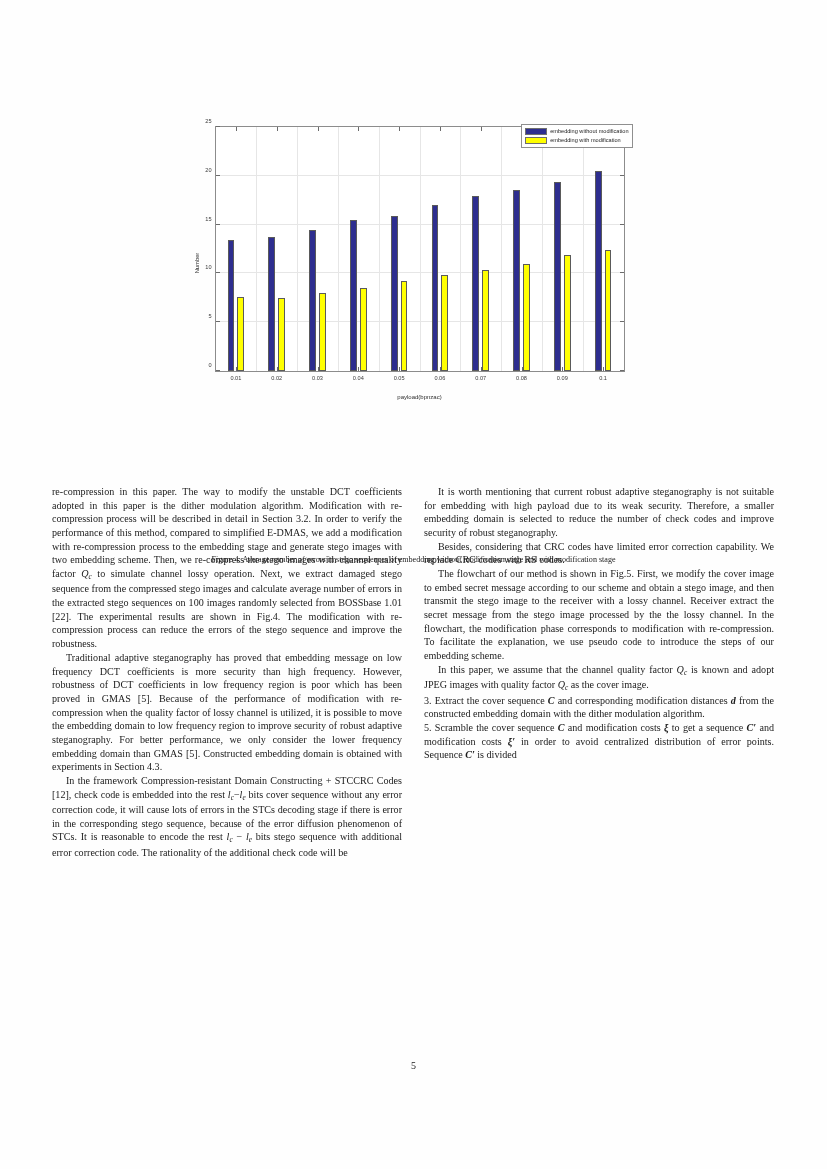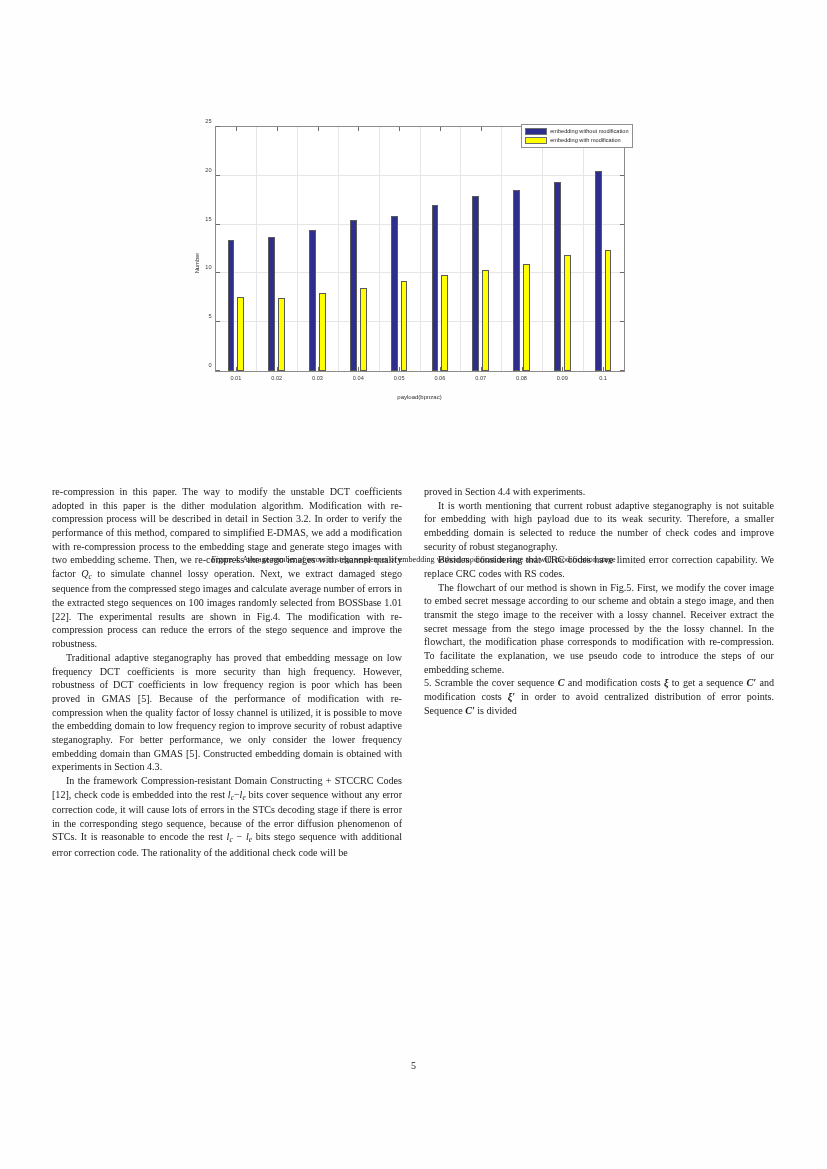--- a/index.html
+++ b/index.html
@@ -348,29 +348,30 @@
 
   <div class="columns">
 
     <div class="col">
       <p class="noindent"><span>re-compression in this paper. The way to modify the unstable DCT coefficients adopted in this paper is the dither modulation algorithm. Modification with re-compression process will be described in detail in Section 3.2. In order to verify the performance of this method, compared to simplified E-DMAS, we add a modification with re-compression process to the embedding stage and generate stego images with two embedding scheme. Then, we re-compress the stego images with channel quality factor </span><span class="it"><span>Q</span><sub>c</sub></span><span> to simulate channel lossy operation. Next, we extract damaged stego sequence from the compressed stego images and calculate average number of errors in the extracted stego sequences on 100 images randomly selected from BOSSbase 1.01 [22]. The experimental results are shown in Fig.4. The modification with re-compression process can reduce the errors of the stego sequence and improve the robustness.</span></p>
       <p>Traditional adaptive steganography has proved that embedding message on low frequency DCT coefficients is more security than high frequency. However, robustness of DCT coefficients in low frequency region is poor which has been proved in GMAS [5]. Because of the performance of modification with re-compression when the quality factor of lossy channel is utilized, it is possible to move the embedding domain to low frequency region to improve security of robust adaptive steganography. For better performance, we only consider the lower frequency embedding domain than GMAS [5]. Constructed embedding domain is obtained with experiments in Section 4.3.</p>
       <p><span>In the framework Compression-resistant Domain Constructing + STCCRC Codes [12], check code is embedded into the rest </span><span class="it"><span>l</span><sub>c</sub></span><span>−</span><span class="it"><span>l</span><sub>e</sub></span><span> bits cover sequence without any error correction code, it will cause lots of errors in the STCs decoding stage if there is error in the corresponding stego sequence, because of the error diffusion phenomenon of STCs. It is reasonable to encode the rest </span><span class="it"><span>l</span><sub>c</sub></span> <span>−</span> <span class="it"><span>l</span><sub>e</sub></span><span> bits stego sequence with additional error correction code. The rationality of the additional check code will be</span></p>
     </div>
 
     <div class="col">
-      <p class="noindent">proved in Section 4.4 with experiments.</p>
       <p>It is worth mentioning that current robust adaptive steganography is not suitable for embedding with high payload due to its weak security. Therefore, a smaller embedding domain is selected to reduce the number of check codes and improve security of robust steganography.</p>
       <p>Besides, considering that CRC codes have limited error correction capability. We replace CRC codes with RS codes.</p>
       <p>The flowchart of our method is shown in Fig.5. First, we modify the cover image to embed secret message according to our scheme and obtain a stego image, and then transmit the stego image to the receiver with a lossy channel. Receiver extract the secret message from the stego image processed by the the lossy channel. In the flowchart, the modification phase corresponds to modification with re-compression. To facilitate the explanation, we use pseudo code to introduce the steps of our embedding scheme.</p>
 
 
-
-
-
+      <p><span>In this paper, we assume that the channel quality factor </span><span class="it"><span>Q</span><sub>c</sub></span><span> is known and adopt JPEG images with quality factor </span><span class="it"><span>Q</span><sub>c</sub></span><span> as the cover image.</span></p>
+
+
+
+      <p class="noindent"><span>3. Extract the cover sequence </span><span class="bi">C</span><span> and corresponding modification distances </span><span class="bi">d</span><span> from the constructed embedding domain with the dither modulation algorithm.</span></p>
 
 
       <p class="noindent"><span>5. Scramble the cover sequence </span><span class="bi">C</span><span> and modification costs </span><span class="bi">ξ</span><span> to get a sequence </span><span class="bi">C′</span><span> and modification costs </span><span class="bi">ξ′</span><span> in order to avoid centralized distribution of error points. Sequence </span><span class="bi">C′</span><span> is divided</span></p>
     </div>
 
   </div>
 
   <div class="pagenum">5</div>
 </div>
 

